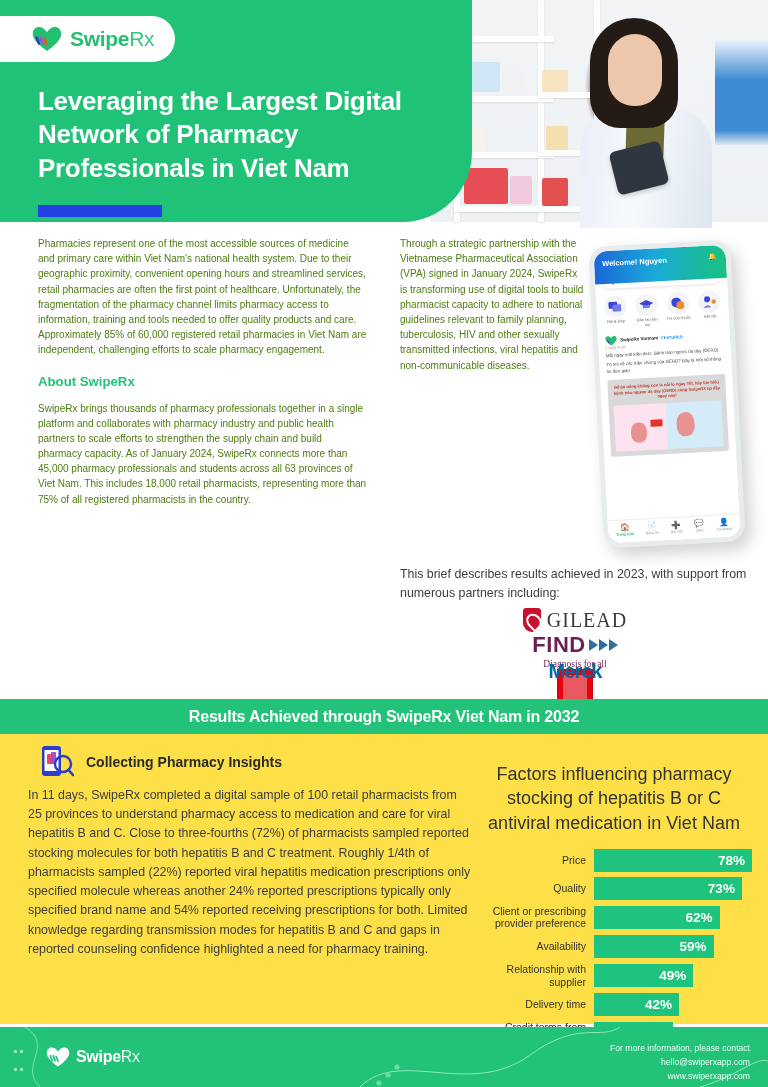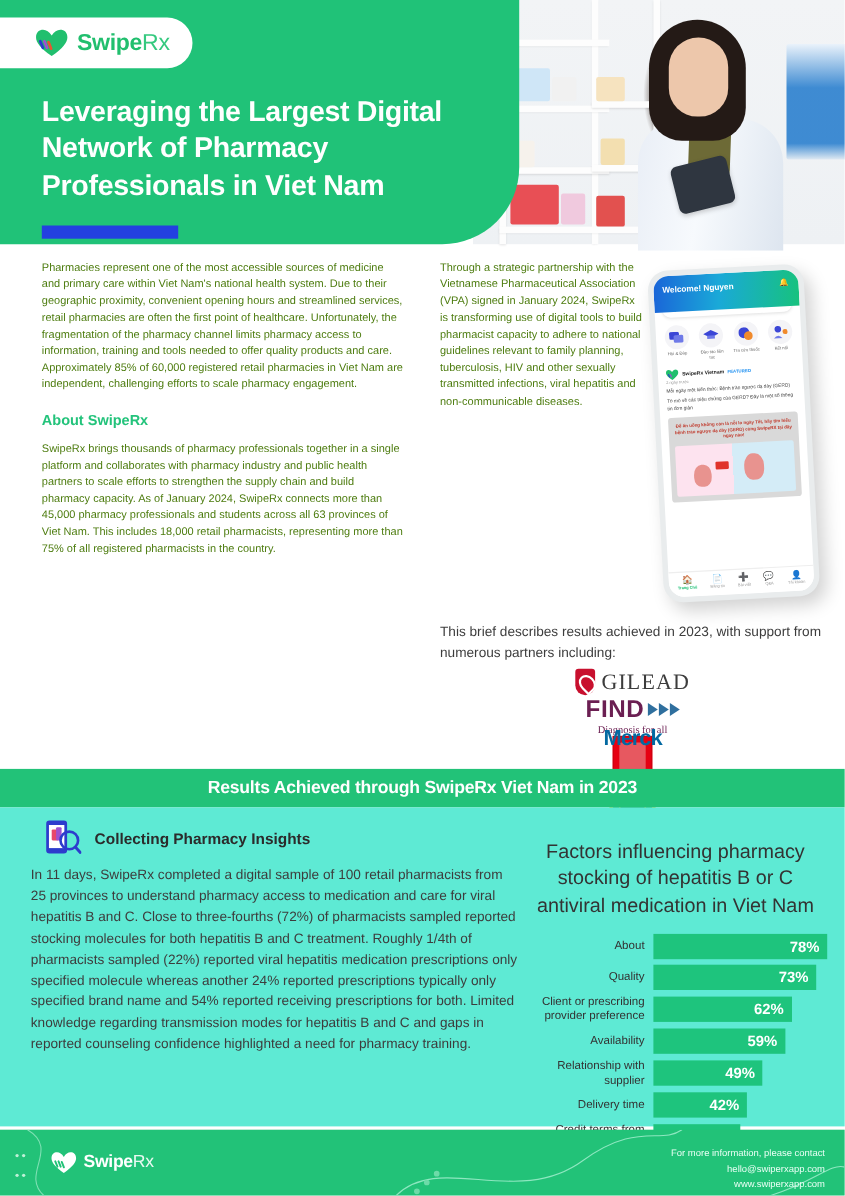--- a/index.html
+++ b/index.html
@@ -184,21 +184,21 @@
   .merck { font-size:20px; font-weight:800; color:#0369a1; letter-spacing:-1px; }
 
   
   .results-banner {
     position:absolute; left:0; top:699px; width:768px; height:35px;
     background:#22c278; display:flex; align-items:center; justify-content:center;
   }
   .results-banner span { color:#fff; font-size:16px; font-weight:700; letter-spacing:-0.2px; }
 
   
-  .lower { position:absolute; left:0; top:734px; width:768px; height:290px; background:#5eead4; }
+  .lower { position:absolute; left:0; top:734px; width:768px; height:290px; background:#fde047; }
   .insight-head {
     position:absolute; left:40px; top:11px; display:flex; align-items:center; gap:12px;
   }
   .insight-icon { width:34px; height:34px; position:relative; }
   .insight-title { font-size:14px; font-weight:700; color:#2b2b2b; }
   .insight-body {
     position:absolute; left:28px; top:52px; width:443px;
     font-size:12.4px; line-height:1.55; color:#3d3d3d;
   }
 
@@ -408,21 +408,21 @@
     <div class="moh">
       <div class="moh-inner"></div>
     </div>
   </div>
 
   <div class="logos-row2">
     <span class="merck">Merck</span>
   </div>
 
   <div class="results-banner">
-    <span>Results Achieved through SwipeRx Viet Nam in 2023</span>
+    <span>Results Achieved through SwipeRx Viet Nam in 2032</span>
   </div>
 
   <div class="lower">
 
     <div class="insight-head">
       <span class="insight-icon">
         <svg width="34" height="34" viewBox="0 0 34 34">
           <rect x="2" y="1" width="19" height="30" rx="3" fill="#2d3ccd"></rect>
           <rect x="4.5" y="5" width="14" height="21" fill="#ffffff"></rect>
           <rect x="7" y="9" width="6" height="10" rx="1" fill="#e8476b"></rect>
@@ -434,21 +434,21 @@
       <span class="insight-title">Collecting Pharmacy Insights</span>
     </div>
 
     <p class="insight-body">In 11 days, SwipeRx completed a digital sample of 100 retail pharmacists from 25 provinces to understand pharmacy access to medication and care for viral hepatitis B and C. Close to three-fourths (72%) of pharmacists sampled reported stocking molecules for both hepatitis B and C treatment. Roughly 1/4th of pharmacists sampled (22%) reported viral hepatitis medication prescriptions only specified molecule whereas another 24% reported prescriptions typically only specified brand name and 54% reported receiving prescriptions for both. Limited knowledge regarding transmission modes for hepatitis B and C and gaps in reported counseling confidence highlighted a need for pharmacy training.</p>
 
     <div class="chart">
       <div class="chart-title">Factors influencing pharmacy stocking of hepatitis B or C antiviral medication in Viet Nam</div>
       <div class="chart-rows">
 
         <div class="chart-row">
-          <div class="chart-lbl">About</div>
+          <div class="chart-lbl">Price</div>
           <div class="chart-barwrap">
               <div class="chart-bar" style="width:97.5%">
                 <span class="chart-val">78%</span>
               </div>
             </div>
         </div>
 
         <div class="chart-row">
           <div class="chart-lbl">Quality</div>
           <div class="chart-barwrap">

